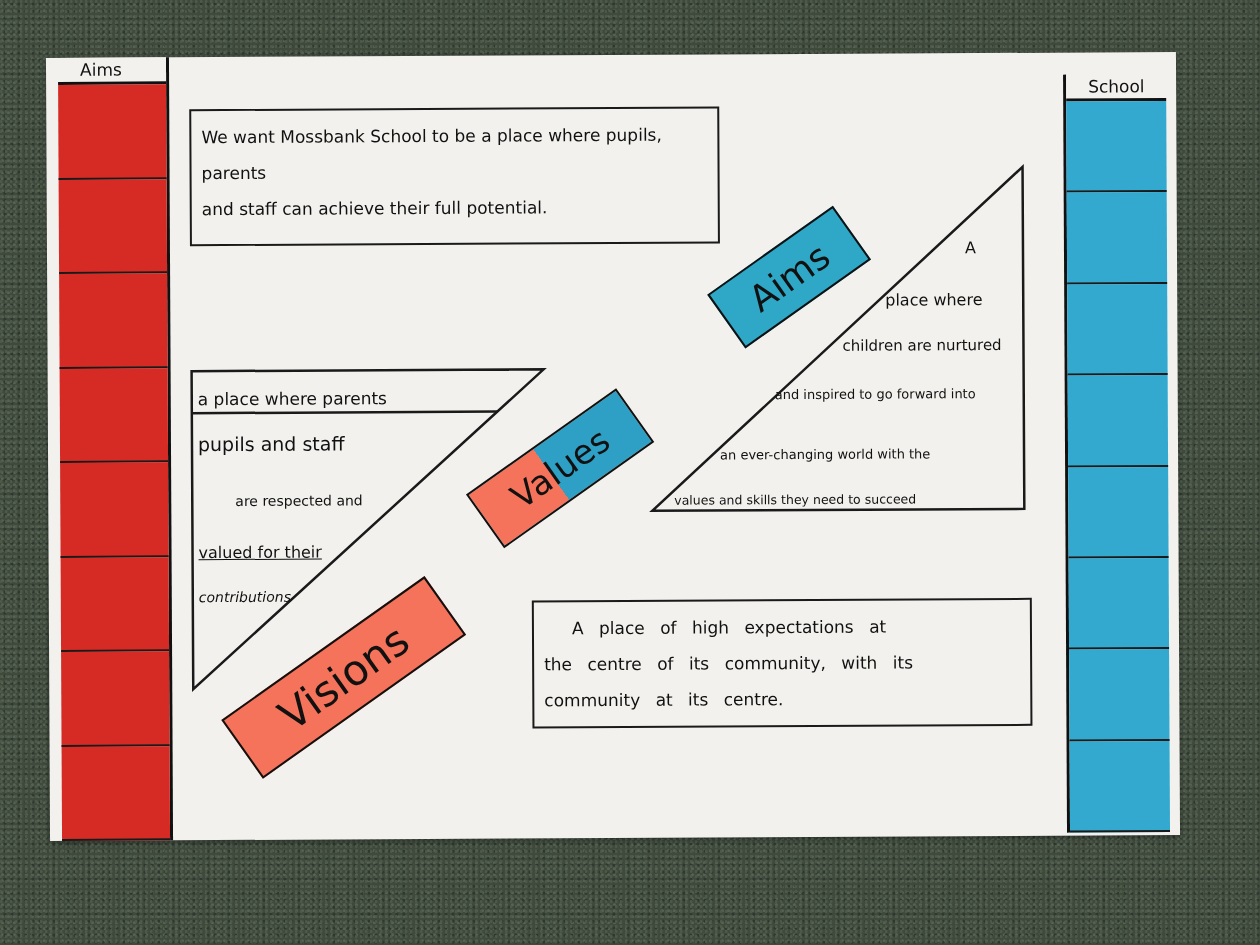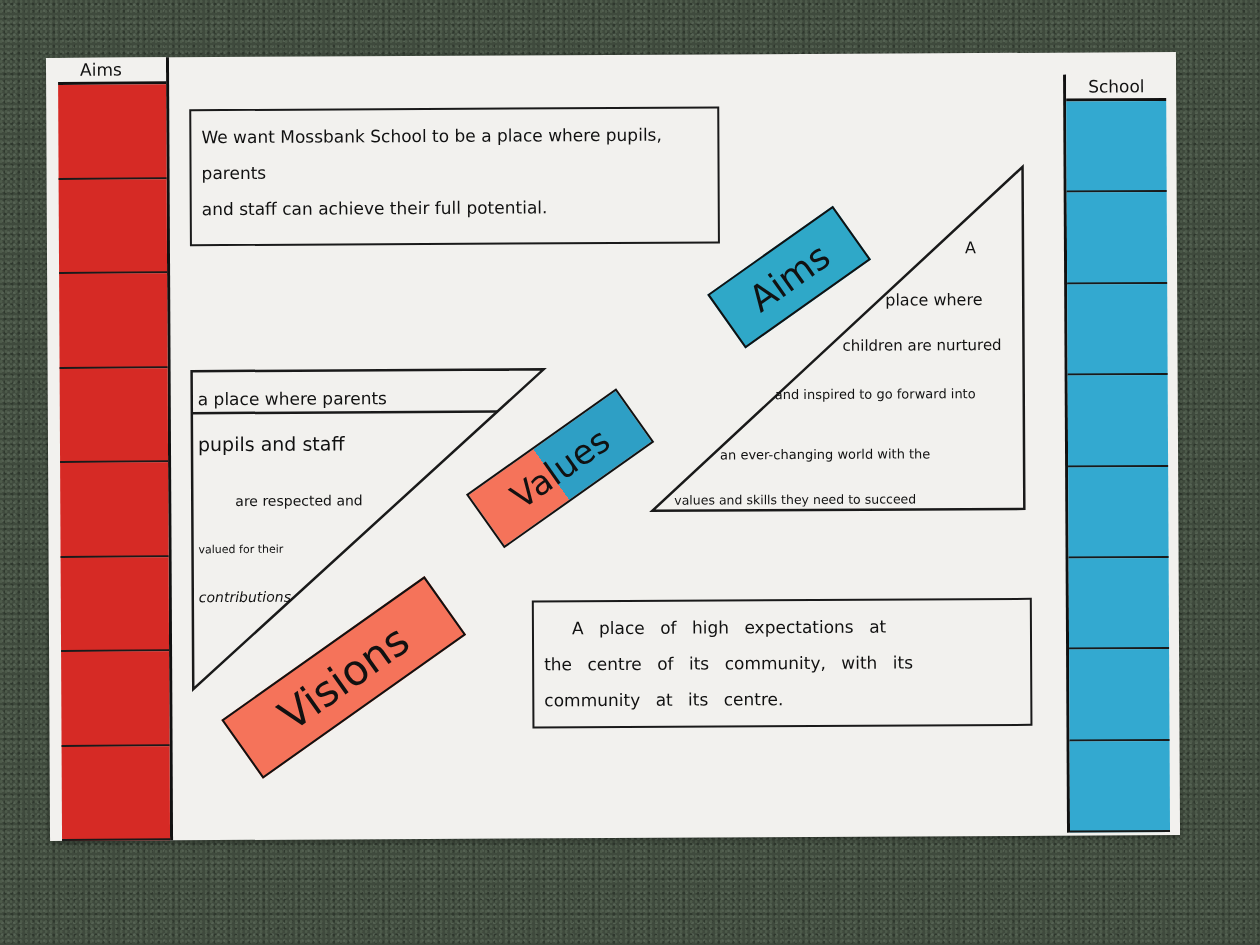--- a/index.html
+++ b/index.html
@@ -70,21 +70,21 @@
     <div>and staff can achieve their full potential.</div>
   </div>
 
   <svg class="tri" style="left:140px;top:310px;" width="360" height="330">
     <polygon points="4,4 356,4 4,322" fill="none" stroke="#1a1a1a" stroke-width="2.5"></polygon>
     <line x1="4" y1="46" x2="310" y2="46" stroke="#1a1a1a" stroke-width="2.5"></line>
   </svg>
   <div class="tri-text" style="left:150px;top:332px;font-size:17px;">a place where parents</div>
   <div class="tri-text" style="left:150px;top:376px;font-size:19px;">pupils and staff</div>
   <div class="tri-text" style="left:150px;top:436px;font-size:14px;margin-left:37px;">are respected and</div>
-  <div class="tri-text" style="left:150px;top:486px;font-size:11px;">valued for their</div>
+  <div class="tri-text" style="left:150px;top:486px;font-size:16px;text-decoration:underline;">valued for their</div>
   <div class="tri-text" style="left:150px;top:532px;font-size:14px;font-style:italic;">contributions</div>
 
   <svg class="tri" style="left:600px;top:110px;" width="380" height="350">
     <polygon points="376,4 376,346 4,346" fill="none" stroke="#1a1a1a" stroke-width="2.5"></polygon>
   </svg>
   <div class="tri-text" style="left:918px;top:185px;font-size:16px;">A</div>
   <div class="tri-text" style="left:838px;top:237px;font-size:16px;">place where</div>
   <div class="tri-text" style="left:795px;top:283px;font-size:15px;">children are nurtured</div>
   <div class="tri-text" style="left:727px;top:333px;font-size:13px;">and inspired to go forward into</div>
   <div class="tri-text" style="left:672px;top:393px;font-size:13px;">an ever-changing world with the</div>

